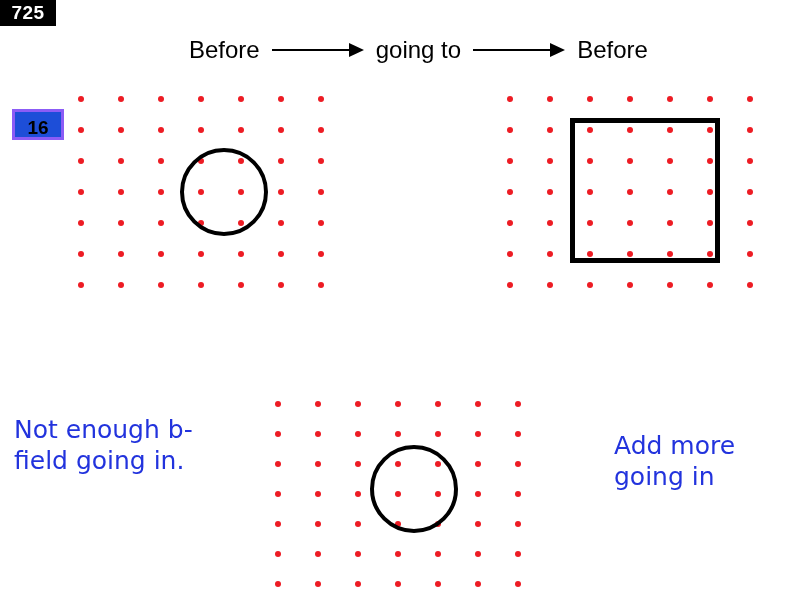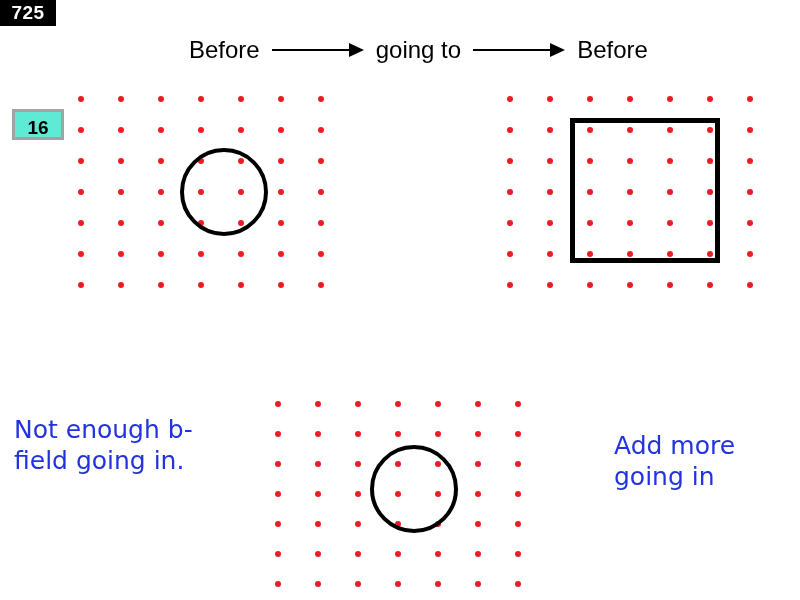--- a/index.html
+++ b/index.html
@@ -99,22 +99,22 @@
     border-left: 15px solid #000000;
   }
 
   
   .slide-num {
     position: absolute;
     left: 12px;
     top: 109px;
     width: 52px;
     height: 31px;
-    border: 3px solid #a3a3a3;
-    background: #5eead4;
+    border: 3px solid #8b5cf6;
+    background: #1d4ed8;
     color: #000000;
     font-weight: bold;
     font-size: 19px;
     line-height: 31px;
     text-align: center;
     box-sizing: border-box;
   }
 
   
   .dotfield { position: absolute; }

